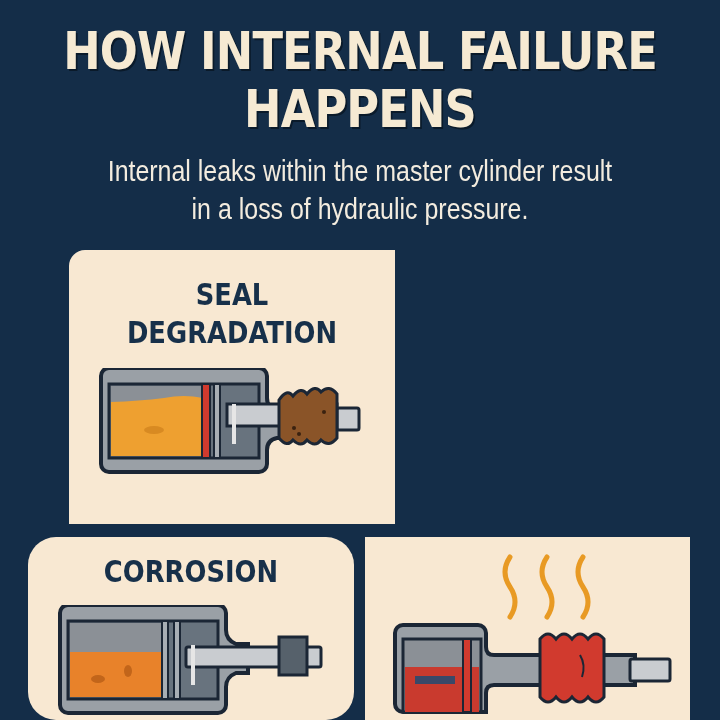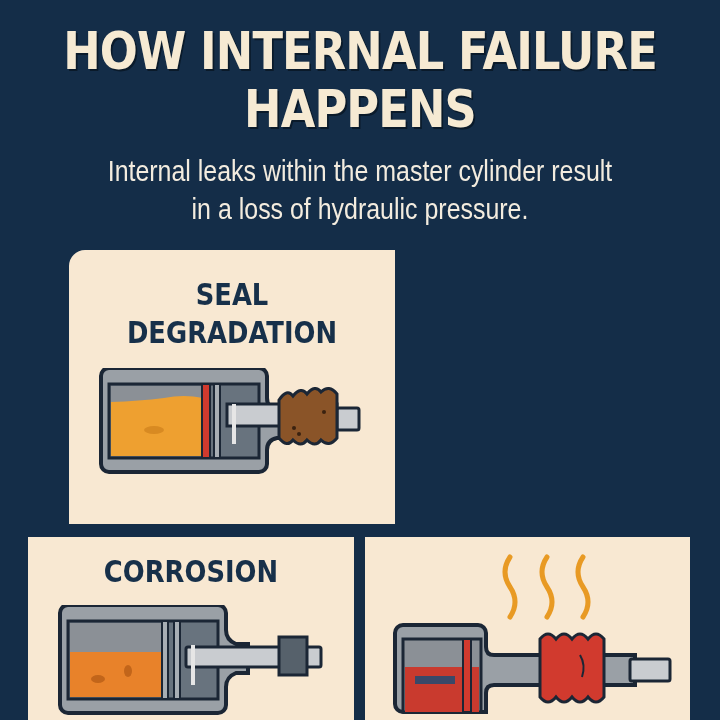--- a/index.html
+++ b/index.html
@@ -3,21 +3,21 @@
 <meta charset="utf-8">
 <style>
   html,body{margin:0;padding:0;}
   body{width:720px;height:720px;overflow:hidden;background:#142d48;font-family:"Liberation Sans",sans-serif;position:relative;}
   .title{position:absolute;left:0;top:22px;width:720px;text-align:center;color:#f6ead3;font-family:"DejaVu Sans",sans-serif;font-weight:bold;font-size:52px;line-height:58px;letter-spacing:-1px;transform:scaleX(0.86);transform-origin:center top;text-shadow:2px 2px 0 #0a1a2a;}
   .subtitle{position:absolute;left:0;top:152px;width:720px;text-align:center;color:#f3ecdf;font-family:"Liberation Sans",sans-serif;font-size:29px;line-height:38px;transform:scaleX(0.86);transform-origin:center top;}
   .grid{position:absolute;left:28px;top:250px;width:662px;height:470px;background:#142d48;}
   .panel{position:absolute;background:#f8e8d2;overflow:hidden;}
   .p1{left:0;top:0;width:326px;height:274px;border-top-left-radius:16px;margin-left:41px;}
   .p2{left:337px;top:0;width:325px;height:274px;border-top-right-radius:16px;}
-  .p3{left:0;top:287px;width:326px;height:183px;}
+  .p3{left:0;top:287px;width:326px;height:183px;border-radius:28px;}
   .p4{left:337px;top:287px;width:325px;height:183px;}
   .plabel{position:absolute;left:0;width:100%;text-align:center;color:#17304a;font-family:"DejaVu Sans",sans-serif;font-weight:bold;font-size:30px;line-height:38px;transform:scaleX(0.86);transform-origin:center top;}
   svg{position:absolute;}
 </style>
 </head>
 <body>
 
 <div class="title">
   <div>HOW INTERNAL FAILURE</div>
   <div>HAPPENS</div>

